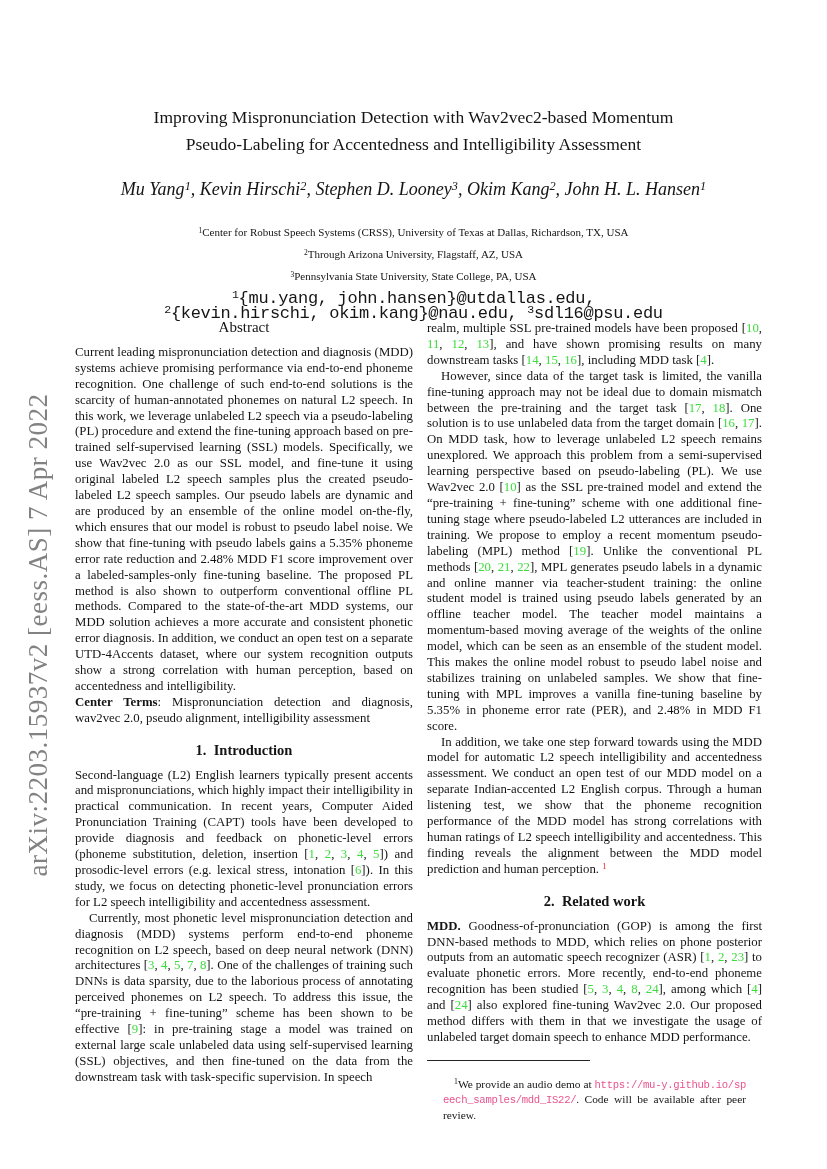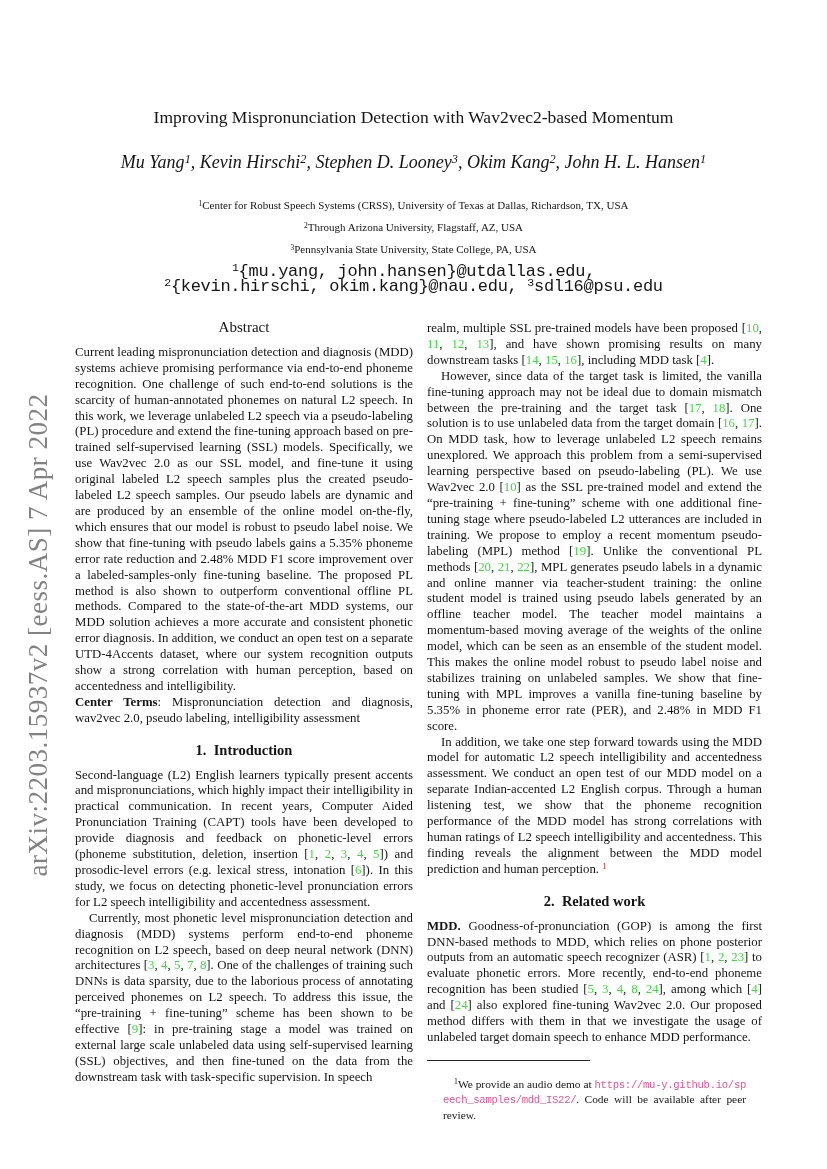--- a/index.html
+++ b/index.html
@@ -46,37 +46,38 @@
 
 <div class="page">
 
   <div class="arxiv-vertical">
     <span>arXiv:2203.15937v2  [eess.AS]  7 Apr 2022</span>
   </div>
 
   <header class="paper-header">
     <h1 class="title">
       <span class="title-line">Improving Mispronunciation Detection with Wav2vec2-based Momentum</span>
+      <span class="title-line">Pseudo-Labeling for Accentedness and Intelligibility Assessment</span>
     </h1>
     <div class="authors"><span>Mu Yang</span><sup class="sup">1</sup><span>, Kevin Hirschi</span><sup class="sup">2</sup><span>, Stephen D. Looney</span><sup class="sup">3</sup><span>, Okim Kang</span><sup class="sup">2</sup><span>, John H. L. Hansen</span><sup class="sup">1</sup></div>
     <div class="affiliations">
       <div class="affil-line"><sup class="sup">1</sup><span>Center for Robust Speech Systems (CRSS), University of Texas at Dallas, Richardson, TX, USA</span></div>
       <div class="affil-line"><sup class="sup">2</sup><span>Through Arizona University, Flagstaff, AZ, USA</span></div>
       <div class="affil-line"><sup class="sup">3</sup><span>Pennsylvania State University, State College, PA, USA</span></div>
     </div>
     <div class="emails">
       <div class="email-line"><sup class="sup">1</sup><span>{mu.yang, john.hansen}@utdallas.edu,</span></div>
       <div class="email-line"><sup class="sup">2</sup><span>{kevin.hirschi, okim.kang}@nau.edu, </span><sup class="sup">3</sup><span>sdl16@psu.edu</span></div>
     </div>
   </header>
 
   <section class="col col-left">
     <h2 class="abs-heading">Abstract</h2>
     <p class="para"><span>Current leading mispronunciation detection and diagnosis (MDD) systems achieve promising performance via end-to-end phoneme recognition. One challenge of such end-to-end solutions is the scarcity of human-annotated phonemes on natural L2 speech. In this work, we leverage unlabeled L2 speech via a pseudo-labeling (PL) procedure and extend the fine-tuning approach based on pre-trained self-supervised learning (SSL) models. Specifically, we use Wav2vec 2.0 as our SSL model, and fine-tune it using original labeled L2 speech samples plus the created pseudo-labeled L2 speech samples. Our pseudo labels are dynamic and are produced by an ensemble of the online model on-the-fly, which ensures that our model is robust to pseudo label noise. We show that fine-tuning with pseudo labels gains a 5.35% phoneme error rate reduction and 2.48% MDD F1 score improvement over a labeled-samples-only fine-tuning baseline. The proposed PL method is also shown to outperform conventional offline PL methods. Compared to the state-of-the-art MDD systems, our MDD solution achieves a more accurate and consistent phonetic error diagnosis. In addition, we conduct an open test on a separate UTD-4Accents dataset, where our system recognition outputs show a strong correlation with human perception, based on accentedness and intelligibility.</span></p>
-    <p class="para"><span class="bold">Center Terms</span><span>:  Mispronunciation detection and diagnosis, wav2vec 2.0, pseudo labeling, intelligibility assessment</span></p>
+    <p class="para"><span class="bold">Center Terms</span><span>:  Mispronunciation detection and diagnosis, wav2vec 2.0, pseudo alignment, intelligibility assessment</span></p>
     <h2 class="sec-heading">1.&nbsp; Introduction</h2>
     <p class="para"><span>Second-language (L2) English learners typically present accents and mispronunciations, which highly impact their intelligibility in practical communication. In recent years, Computer Aided Pronunciation Training (CAPT) tools have been developed to provide diagnosis and feedback on phonetic-level errors (phoneme substitution, deletion, insertion [</span><span class="cite">1</span><span>, </span><span class="cite">2</span><span>, </span><span class="cite">3</span><span>, </span><span class="cite">4</span><span>, </span><span class="cite">5</span><span>]) and prosodic-level errors (e.g. lexical stress, intonation [</span><span class="cite">6</span><span>]). In this study, we focus on detecting phonetic-level pronunciation errors for L2 speech intelligibility and accentedness assessment.</span></p>
     <p class="para indent"><span>Currently, most phonetic level mispronunciation detection and diagnosis (MDD) systems perform end-to-end phoneme recognition on L2 speech, based on deep neural network (DNN) architectures [</span><span class="cite">3</span><span>, </span><span class="cite">4</span><span>, </span><span class="cite">5</span><span>, </span><span class="cite">7</span><span>, </span><span class="cite">8</span><span>]. One of the challenges of training such DNNs is data sparsity, due to the laborious process of annotating perceived phonemes on L2 speech. To address this issue, the “pre-training + fine-tuning” scheme has been shown to be effective [</span><span class="cite">9</span><span>]: in pre-training stage a model was trained on external large scale unlabeled data using self-supervised learning (SSL) objectives, and then fine-tuned on the data from the downstream task with task-specific supervision. In speech</span></p>
   </section>
 
   <section class="col col-right">
     <p class="para"><span>realm, multiple SSL pre-trained models have been proposed [</span><span class="cite">10</span><span>, </span><span class="cite">11</span><span>, </span><span class="cite">12</span><span>, </span><span class="cite">13</span><span>], and have shown promising results on many downstream tasks [</span><span class="cite">14</span><span>, </span><span class="cite">15</span><span>, </span><span class="cite">16</span><span>], including MDD task [</span><span class="cite">4</span><span>].</span></p>
     <p class="para indent"><span>However, since data of the target task is limited, the vanilla fine-tuning approach may not be ideal due to domain mismatch between the pre-training and the target task [</span><span class="cite">17</span><span>, </span><span class="cite">18</span><span>]. One solution is to use unlabeled data from the target domain [</span><span class="cite">16</span><span>, </span><span class="cite">17</span><span>]. On MDD task, how to leverage unlabeled L2 speech remains unexplored. We approach this problem from a semi-supervised learning perspective based on pseudo-labeling (PL). We use Wav2vec 2.0 [</span><span class="cite">10</span><span>] as the SSL pre-trained model and extend the “pre-training + fine-tuning” scheme with one additional fine-tuning stage where pseudo-labeled L2 utterances are included in training. We propose to employ a recent momentum pseudo-labeling (MPL) method [</span><span class="cite">19</span><span>]. Unlike the conventional PL methods [</span><span class="cite">20</span><span>, </span><span class="cite">21</span><span>, </span><span class="cite">22</span><span>], MPL generates pseudo labels in a dynamic and online manner via teacher-student training: the online student model is trained using pseudo labels generated by an offline teacher model. The teacher model maintains a momentum-based moving average of the weights of the online model, which can be seen as an ensemble of the student model. This makes the online model robust to pseudo label noise and stabilizes training on unlabeled samples. We show that fine-tuning with MPL improves a vanilla fine-tuning baseline by 5.35% in phoneme error rate (PER), and 2.48% in MDD F1 score.</span></p>
     <p class="para indent"><span>In addition, we take one step forward towards using the MDD model for automatic L2 speech intelligibility and accentedness assessment. We conduct an open test of our MDD model on a separate Indian-accented L2 English corpus. Through a human listening test, we show that the phoneme recognition performance of the MDD model has strong correlations with human ratings of L2 speech intelligibility and accentedness. This finding reveals the alignment between the MDD model prediction and human perception. </span><sup class="supred">1</sup></p>
     <h2 class="sec-heading">2.&nbsp; Related work</h2>

